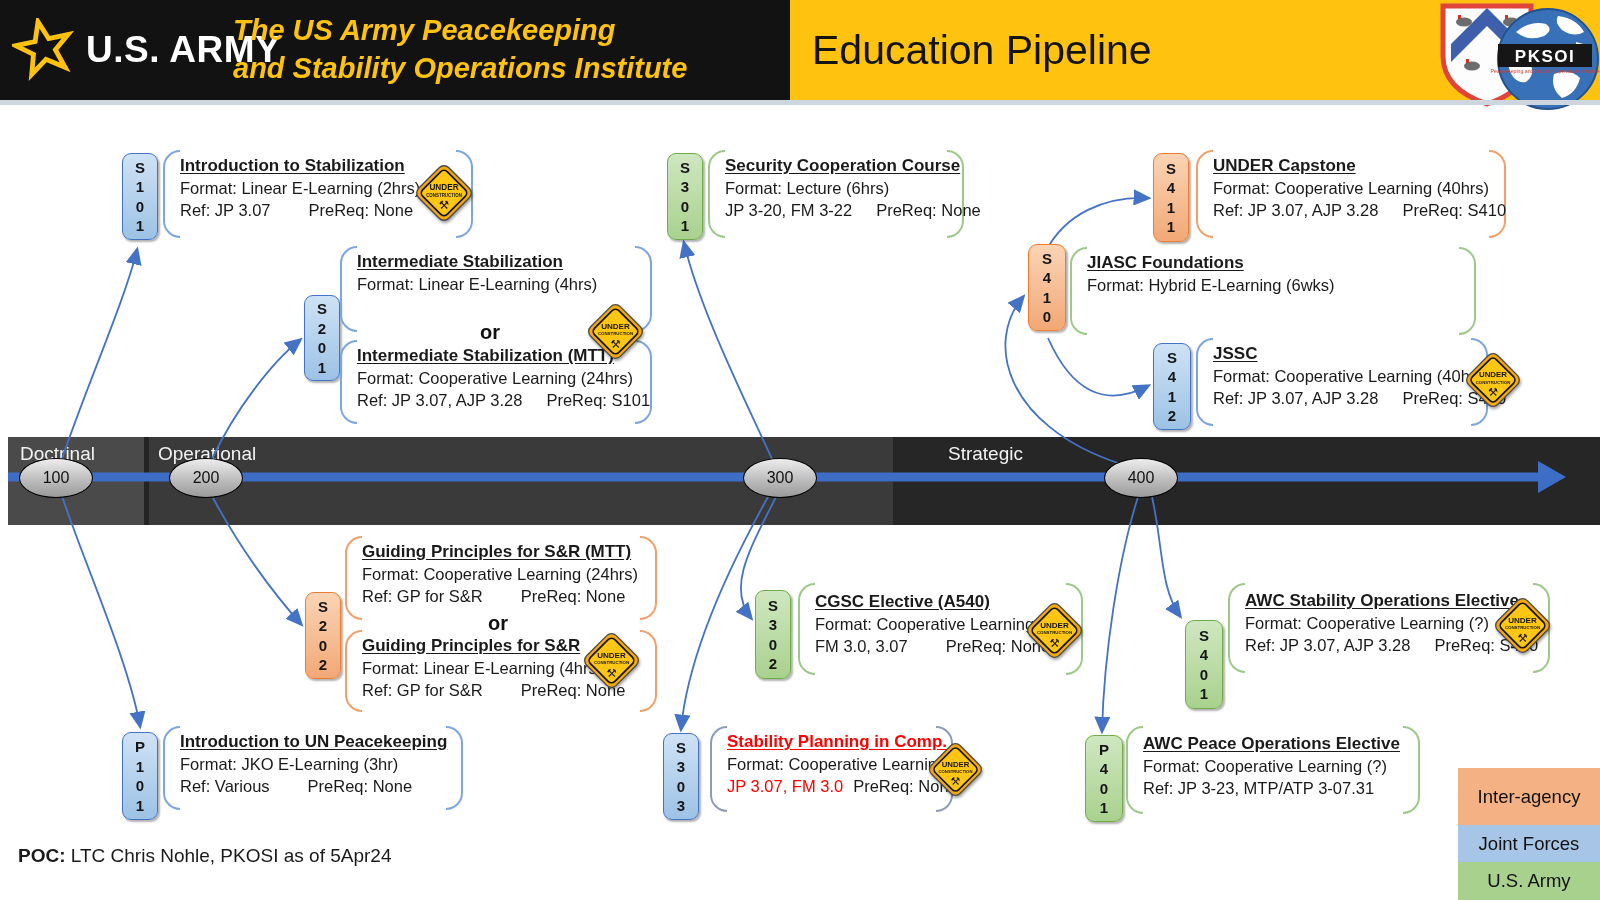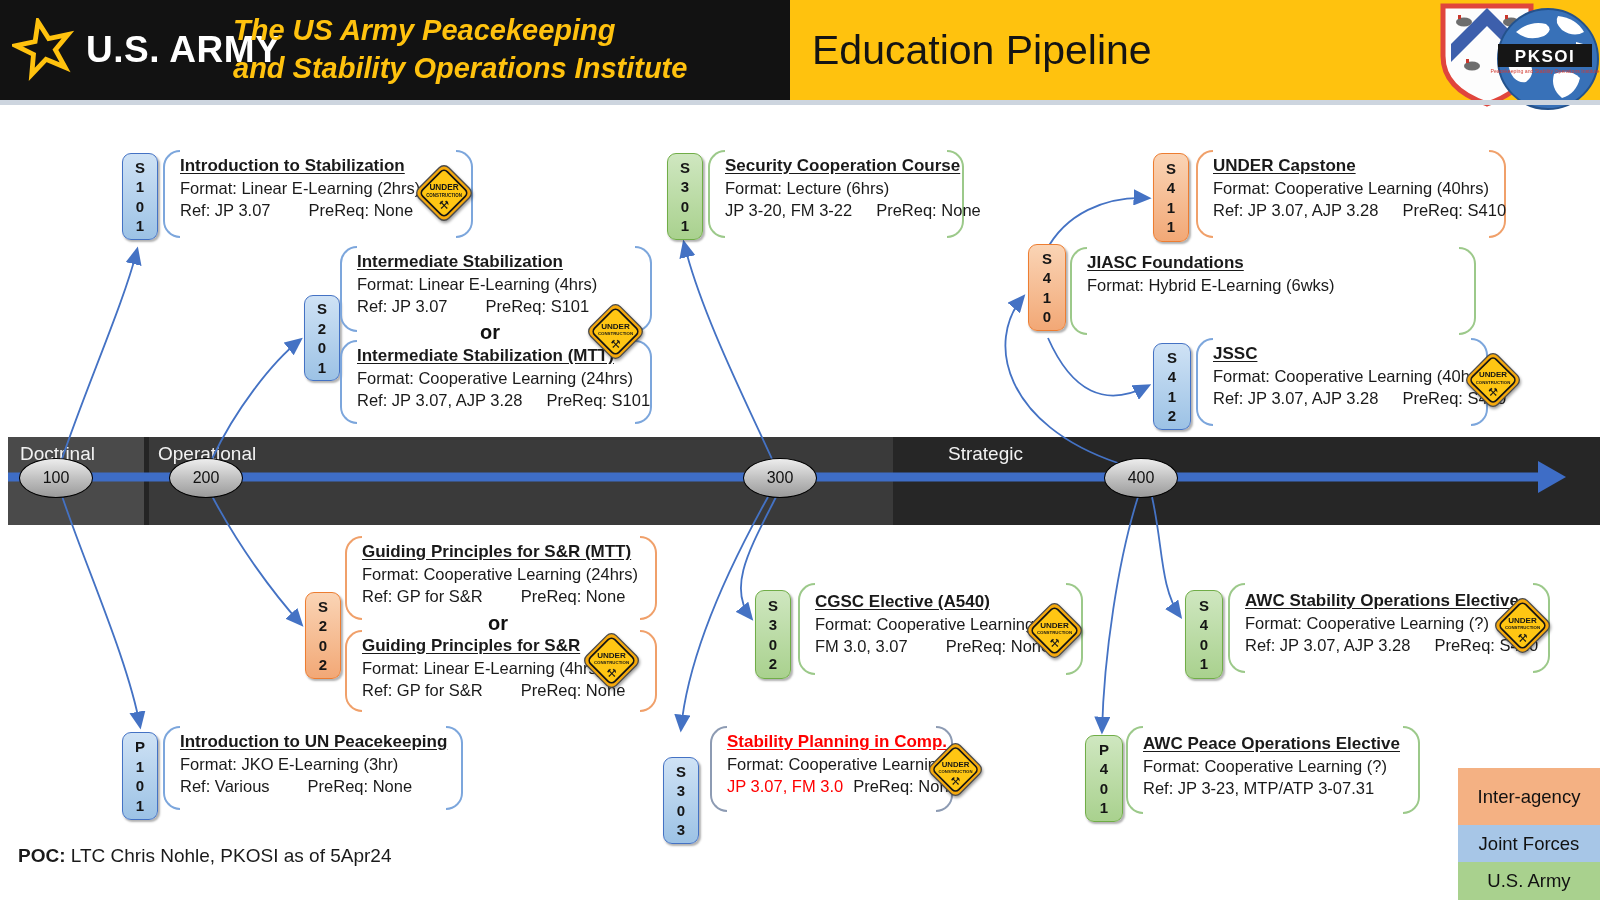--- a/index.html
+++ b/index.html
@@ -183,21 +183,20 @@
 
   <div class="tab tab-blue" style="left:304px;top:295px;height:84px;">
       <span>S201</span>
     </div>
   <div class="panel br-blue" style="left:340px;top:246px;width:312px;height:86px;">
     <i class="bk l"></i>
       <i class="bk r"></i>
     <div class="ptxt">
       <div class="ctitle">Intermediate Stabilization</div>
       <div>Format: Linear E-Learning (4hrs)</div>
-      <div><span>Ref: JP 3.07</span><span class="pr">PreReq: S101</span></div>
     </div>
   </div>
   <div class="orlbl" style="left:480px;top:321px;">or</div>
   <div class="panel br-blue" style="left:340px;top:340px;width:312px;height:84px;">
     <i class="bk l"></i>
       <i class="bk r"></i>
     <div class="ptxt">
       <div class="ctitle">Intermediate Stabilization (MTT)</div>
       <div>Format: Cooperative Learning (24hrs)</div>
       <div><span>Ref: JP 3.07, AJP 3.28</span><span class="pr2">PreReq: S101</span></div>
@@ -286,21 +285,21 @@
   <svg class="uc" style="left:1026px;top:602px;" width="57" height="57" viewBox="0 0 60 60">
     <g transform="rotate(45 30 30)">
         <rect x="8" y="8" width="44" height="44" rx="7" fill="#F6A90C" stroke="#4a4a4a" stroke-width="1.4"></rect>
         <rect x="12" y="12" width="36" height="36" rx="5" fill="#FFC613" stroke="#141414" stroke-width="1.8"></rect>
       </g>
     <text class="uct1" x="30" y="27">UNDER</text>
       <text class="uct2" x="30" y="34">CONSTRUCTION</text>
       <text class="uct3" x="30" y="47">⚒</text>
   </svg>
 
-  <div class="tab tab-blue" style="left:663px;top:733px;height:85px;margin-top:24px;">
+  <div class="tab tab-blue" style="left:663px;top:733px;height:85px;">
       <span>S303</span>
     </div>
   <div class="panel br-gray" style="left:710px;top:726px;width:243px;height:86px;">
     <i class="bk l"></i>
       <i class="bk r"></i>
     <div class="ptxt">
       <div class="ctitle red">Stability Planning in Comp.</div>
       <div>Format: Cooperative Learning</div>
       <div><span class="red">JP 3.07, FM 3.0</span><span class="pr2" style="margin-left:10px;">PreReq: None</span></div>
     </div>
@@ -355,21 +354,21 @@
   <svg class="uc" style="left:1465px;top:352px;" width="56" height="56" viewBox="0 0 60 60">
     <g transform="rotate(45 30 30)">
         <rect x="8" y="8" width="44" height="44" rx="7" fill="#F6A90C" stroke="#4a4a4a" stroke-width="1.4"></rect>
         <rect x="12" y="12" width="36" height="36" rx="5" fill="#FFC613" stroke="#141414" stroke-width="1.8"></rect>
       </g>
     <text class="uct1" x="30" y="27">UNDER</text>
       <text class="uct2" x="30" y="34">CONSTRUCTION</text>
       <text class="uct3" x="30" y="47">⚒</text>
   </svg>
 
-  <div class="tab tab-green" style="left:1185px;top:590px;height:87px;width:36px;">
+  <div class="tab tab-green" style="left:1185px;top:620px;height:87px;width:36px;">
       <span>S401</span>
     </div>
   <div class="panel br-green" style="left:1228px;top:583px;width:322px;height:90px;">
     <i class="bk l"></i>
       <i class="bk r"></i>
     <div class="ptxt" style="top:7px;">
       <div class="ctitle">AWC Stability Operations Elective</div>
       <div>Format: Cooperative Learning (?)</div>
       <div><span>Ref: JP 3.07, AJP 3.28</span><span class="pr2">PreReq: S410</span></div>
     </div>

